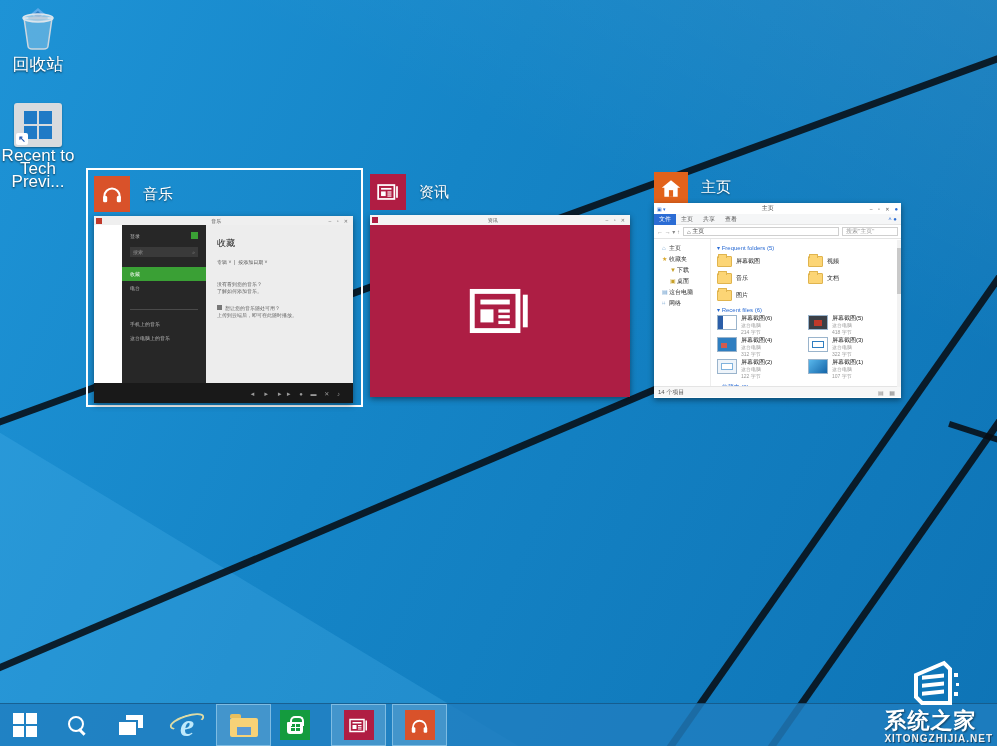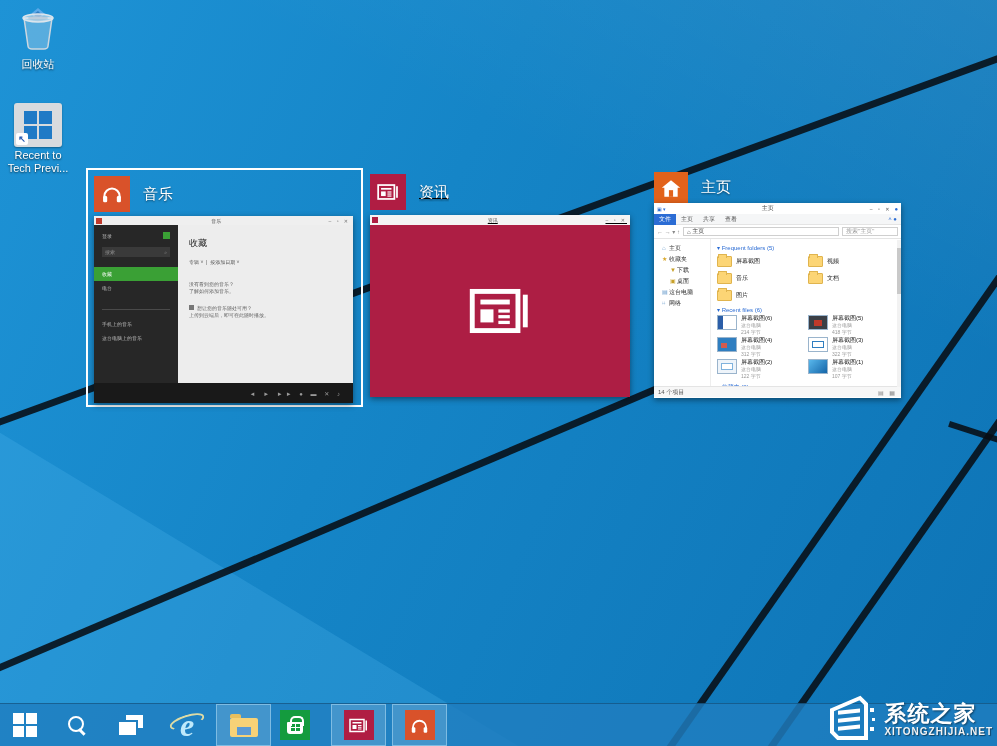--- a/index.html
+++ b/index.html
@@ -17,21 +17,21 @@
   }
   .beam { position:absolute; height:7px; background:rgba(8,14,20,0.88); transform-origin:0 0; z-index:1; }
   .beamA { left:-60px; top:440px; width:1400px; transform:rotate(-20deg); }
   .beamB { left:-10px; top:668px; width:980px; transform:rotate(-23deg); }
   .beamC { left:1010px; top:268px; width:640px; transform:rotate(125deg); }
   .beamD { left:1132px; top:238px; width:660px; transform:rotate(125deg); }
   .beamE { left:950px; top:421px; width:76px; height:6px; transform:rotate(18deg); }
 
   
   .desk-icon { position:absolute; width:76px; text-align:center; z-index:2; }
-  .desk-icon .lbl { color:#fff; font-size:11px; line-height:13px; text-shadow:0 1px 2px rgba(0,0,0,0.7); margin-top:2px; }
+  .desk-icon .lbl { color:#fff; font-size:17px; line-height:13px; text-shadow:0 1px 2px rgba(0,0,0,0.7); margin-top:2px; }
   .recycle { left:0; top:6px; }
   .welcome { left:0; top:103px; }
   .win-tile { width:48px; height:44px; margin:0 auto; background:#d8dbde; border-radius:3px; position:relative;
      display:flex; align-items:center; justify-content:center; box-shadow:0 1px 2px rgba(0,0,0,0.35); }
   .win-logo { display:grid; grid-template-columns:13px 13px; grid-template-rows:13px 13px; gap:2px; }
   .win-logo span { background:#1f7ac6; }
   .shortcut-arrow { position:absolute; left:2px; bottom:2px; width:12px; height:12px; background:#fff; border-radius:2px;
      color:#2558b0; font-size:9px; line-height:12px; text-align:center; font-weight:bold; }
 
   
@@ -42,21 +42,21 @@
   .tile-head .t-label { color:#fff; font-size:15px; margin-left:13px; text-shadow:0 1px 2px rgba(0,0,0,0.5); white-space:nowrap; overflow:hidden; }
 
   .thumb-win { background:#fff; box-shadow:0 2px 6px rgba(0,0,0,0.45); position:relative; overflow:hidden; }
 
   
   .music-win { width:259px; height:187px; margin-top:2px; }
   .m-titlebar { height:9px; background:#efefef; display:flex; align-items:center; font-size:5px; color:#555; }
   .m-titlebar .tb-ico { width:6px; height:6px; margin:0 2px; background:#c0392b; flex:0 0 auto; }
   .m-titlebar .tb-title { flex:1; text-align:center; overflow:hidden; white-space:nowrap; }
   .m-titlebar .tb-ctrl { margin-right:3px; letter-spacing:2px; font-size:5px; color:#777; }
-  .m-body { display:flex; height:158px; }
+  .m-body { display:flex; height:158px;padding-left:28px; }
   .m-side { width:84px; background:#272727; position:relative; color:#b9b9b9; font-size:5px; overflow:hidden; }
   .m-acct { position:absolute; left:8px; top:7px; right:8px; display:flex; justify-content:space-between; align-items:center; }
   .m-acct .badge { width:7px; height:7px; background:#3aa035; }
   .m-search { position:absolute; left:8px; top:22px; width:68px; height:10px; background:#3a3a3a; color:#8c8c8c;
      display:flex; align-items:center; justify-content:space-between; padding:0 3px; }
   .m-list-top { position:absolute; left:0; top:42px; width:100%; }
   .m-list-bot { position:absolute; left:0; top:92px; width:100%; }
   .m-item { height:14px; line-height:14px; padding-left:8px; white-space:nowrap; overflow:hidden; }
   .m-item.sel { background:#3aa035; color:#fff; }
   .m-div { position:absolute; left:8px; right:8px; top:84px; border-top:1px solid #4a4a4a; }
@@ -157,21 +157,21 @@
   .store-sq { width:30px; height:30px; background:#149b3e; display:flex; align-items:center; justify-content:center; position:relative; }
   .bag { position:relative; width:16px; height:12px; background:#fff; border-radius:1px 1px 3px 3px; margin-top:5px;
      display:grid; grid-template-columns:4px 4px; grid-template-rows:3px 3px; gap:1px; align-content:center; justify-content:center; }
   .bag::before { content:""; position:absolute; left:3px; top:-6px; width:10px; height:8px; border:2px solid #fff; border-radius:5px 5px 0 0; border-bottom:none; }
   .bag span { background:#149b3e; }
   .appsq-news { background:#b01d43; }
   .appsq-music { background:#d9522a; }
   .sq30 { width:30px; height:30px; display:flex; align-items:center; justify-content:center; }
 
   
-  .watermark { position:absolute; right:4px; bottom:2px; z-index:5; display:flex; align-items:center; color:#fff; }
+  .watermark { position:absolute; right:4px; bottom:2px; z-index:5; display:flex; align-items:center; color:#fff;flex-direction:column; }
   .wm-text { margin-left:6px; }
   .wm-title { font-size:22px; font-weight:bold; letter-spacing:1px; text-shadow:1px 1px 2px rgba(0,0,0,0.5); line-height:24px; }
   .wm-url { font-size:10px; letter-spacing:1px; color:#f2f2f2; text-shadow:1px 1px 1px rgba(0,0,0,0.5);font-weight:bold; }
 </style>
 </head>
 <body>
 
 <div class="screen">
   <div class="wedge"></div>
   <div class="wedge2"></div>
@@ -265,21 +265,21 @@
             <span>上传到云端后，即可在此随时播放。</span>
           </div>
         </div>
       </div>
       <div class="m-player">
         <span class="ctrls">◄ ► ►► ● ▬ ✕ ♪</span>
       </div>
     </div>
   </div>
 
-  <div class="tile" style="left:370px; top:172px; width:310px; height:226px;text-decoration:underline;">
+  <div class="tile" style="left:370px; top:172px; width:310px; height:226px;">
     <div class="tile-head">
       <div class="app-sq" style="background:#b01d43">
         <svg width="22" height="18" viewBox="0 0 38 28">
             <rect x="2" y="2" width="28" height="24" fill="none" stroke="#fff" stroke-width="3"></rect>
             <rect x="7" y="7" width="18" height="3" fill="#fff"></rect>
             <rect x="7" y="13" width="8" height="8" fill="#fff"></rect>
             <rect x="18" y="13" width="7" height="2" fill="#fff"></rect>
             <rect x="18" y="16.5" width="7" height="2" fill="#fff"></rect>
             <rect x="18" y="20" width="7" height="2" fill="#fff"></rect>
             <rect x="33" y="4" width="3" height="20" fill="#fff"></rect>

